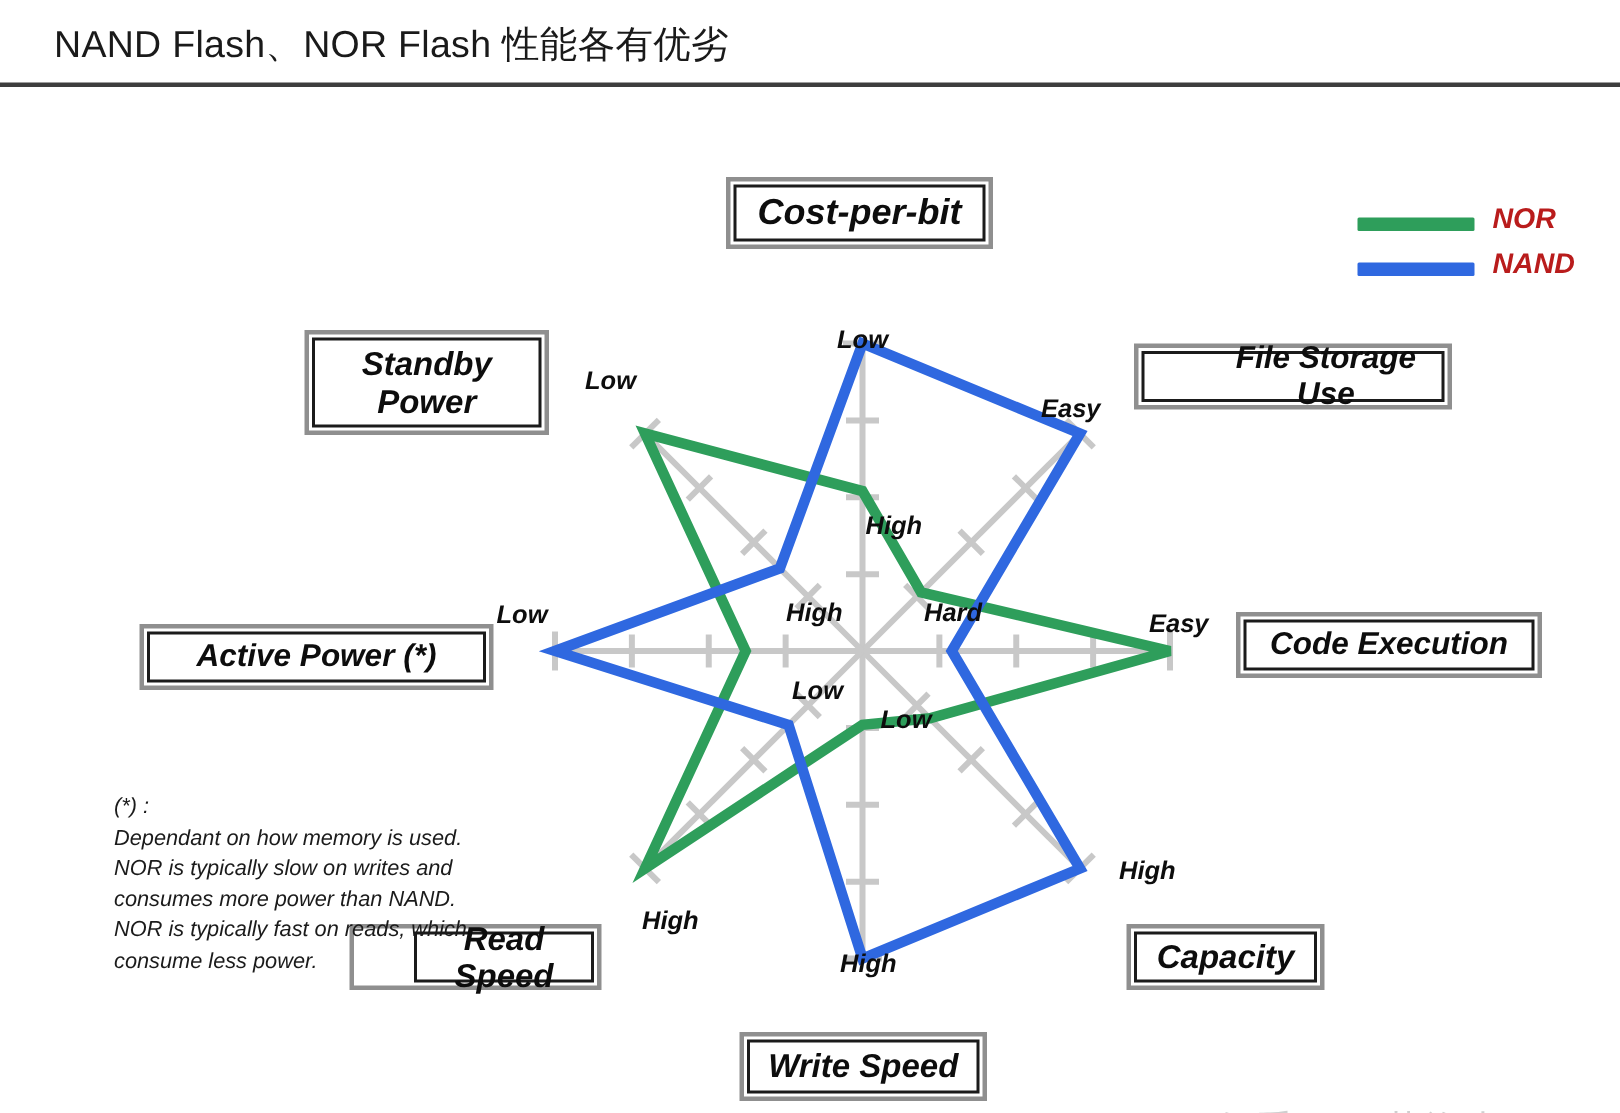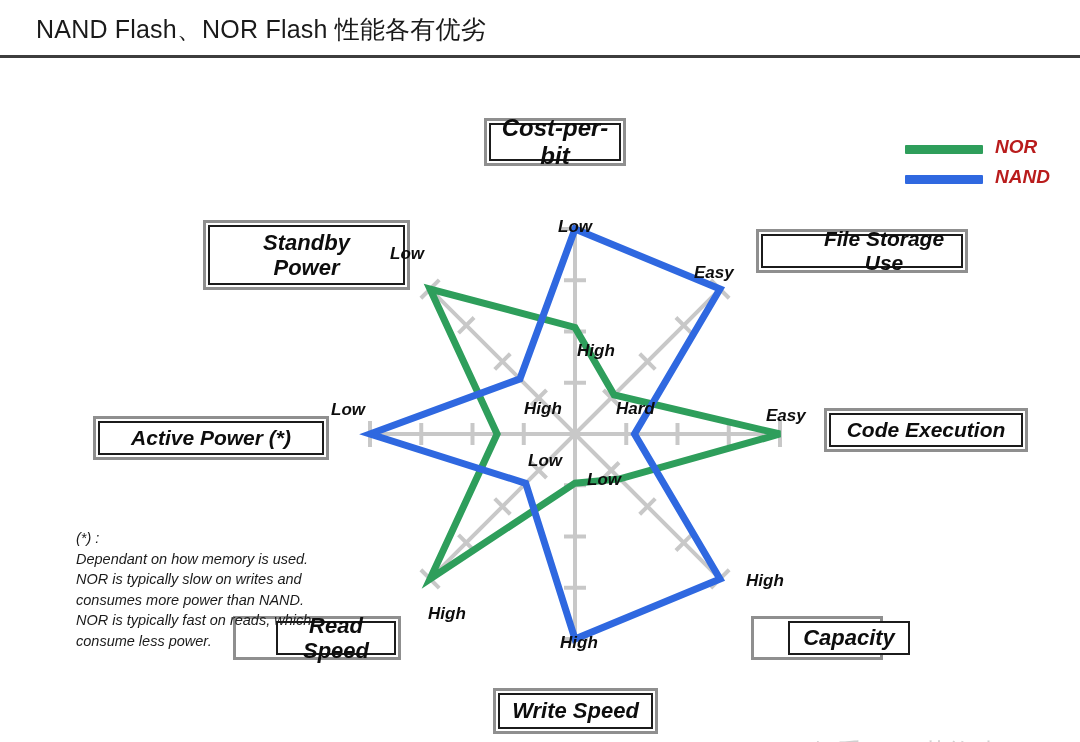--- a/index.html
+++ b/index.html
@@ -149,49 +149,49 @@
     <div class="legend-row">
       <div class="legend-swatch" style="background: rgb(46, 158, 91);"></div>
       <div class="legend-label">NOR</div>
     </div>
     <div class="legend-row">
       <div class="legend-swatch" style="background: rgb(47, 104, 224);"></div>
       <div class="legend-label">NAND</div>
     </div>
   </div>
 
-  <div class="axis-box" style="left:484px;top:60px;width:142px;height:48px;">
+  <div class="axis-box" style="left:484px;top:60px;width:178px;height:48px;">
     <div class="axis-box-inner" style="font-size:24px;">Cost-per-bit</div>
   </div>
 
   <div class="axis-box" style="left:756px;top:171px;width:212px;height:44px;">
     <div class="axis-box-inner" style="font-size:21px;padding-left:44px;">File Storage Use</div>
   </div>
 
   <div class="axis-box" style="left:824px;top:350px;width:204px;height:44px;">
     <div class="axis-box-inner" style="font-size:21px;">Code Execution</div>
   </div>
 
   <div class="axis-box" style="left:751px;top:558px;width:132px;height:44px;">
-    <div class="axis-box-inner" style="font-size:22px;margin-left:32px;">Capacity</div>
+    <div class="axis-box-inner" style="font-size:22px;">Capacity</div>
   </div>
 
   <div class="axis-box" style="left:493px;top:630px;width:165px;height:46px;">
     <div class="axis-box-inner" style="font-size:22px;">Write Speed</div>
   </div>
 
   <div class="axis-box" style="left:233px;top:558px;width:168px;height:44px;padding-left:40px;">
     <div class="axis-box-inner" style="font-size:22px;">Read Speed</div>
   </div>
 
   <div class="axis-box" style="left:93px;top:358px;width:236px;height:44px;">
     <div class="axis-box-inner" style="font-size:21px;">Active Power (*)</div>
   </div>
 
-  <div class="axis-box" style="left:203px;top:162px;width:207px;height:70px;">
+  <div class="axis-box" style="left:203px;top:162px;width:163px;height:70px;">
     <div class="axis-box-inner" style="font-size:22px;">Standby
 Power</div>
   </div>
 
   <span class="scale-label" style="left:558px;top:159px;">Low</span>
   <span class="scale-label" style="left:577px;top:283px;">High</span>
 
   <span class="scale-label" style="left:694px;top:205px;">Easy</span>
   <span class="scale-label" style="left:616px;top:341px;">Hard</span>
 

